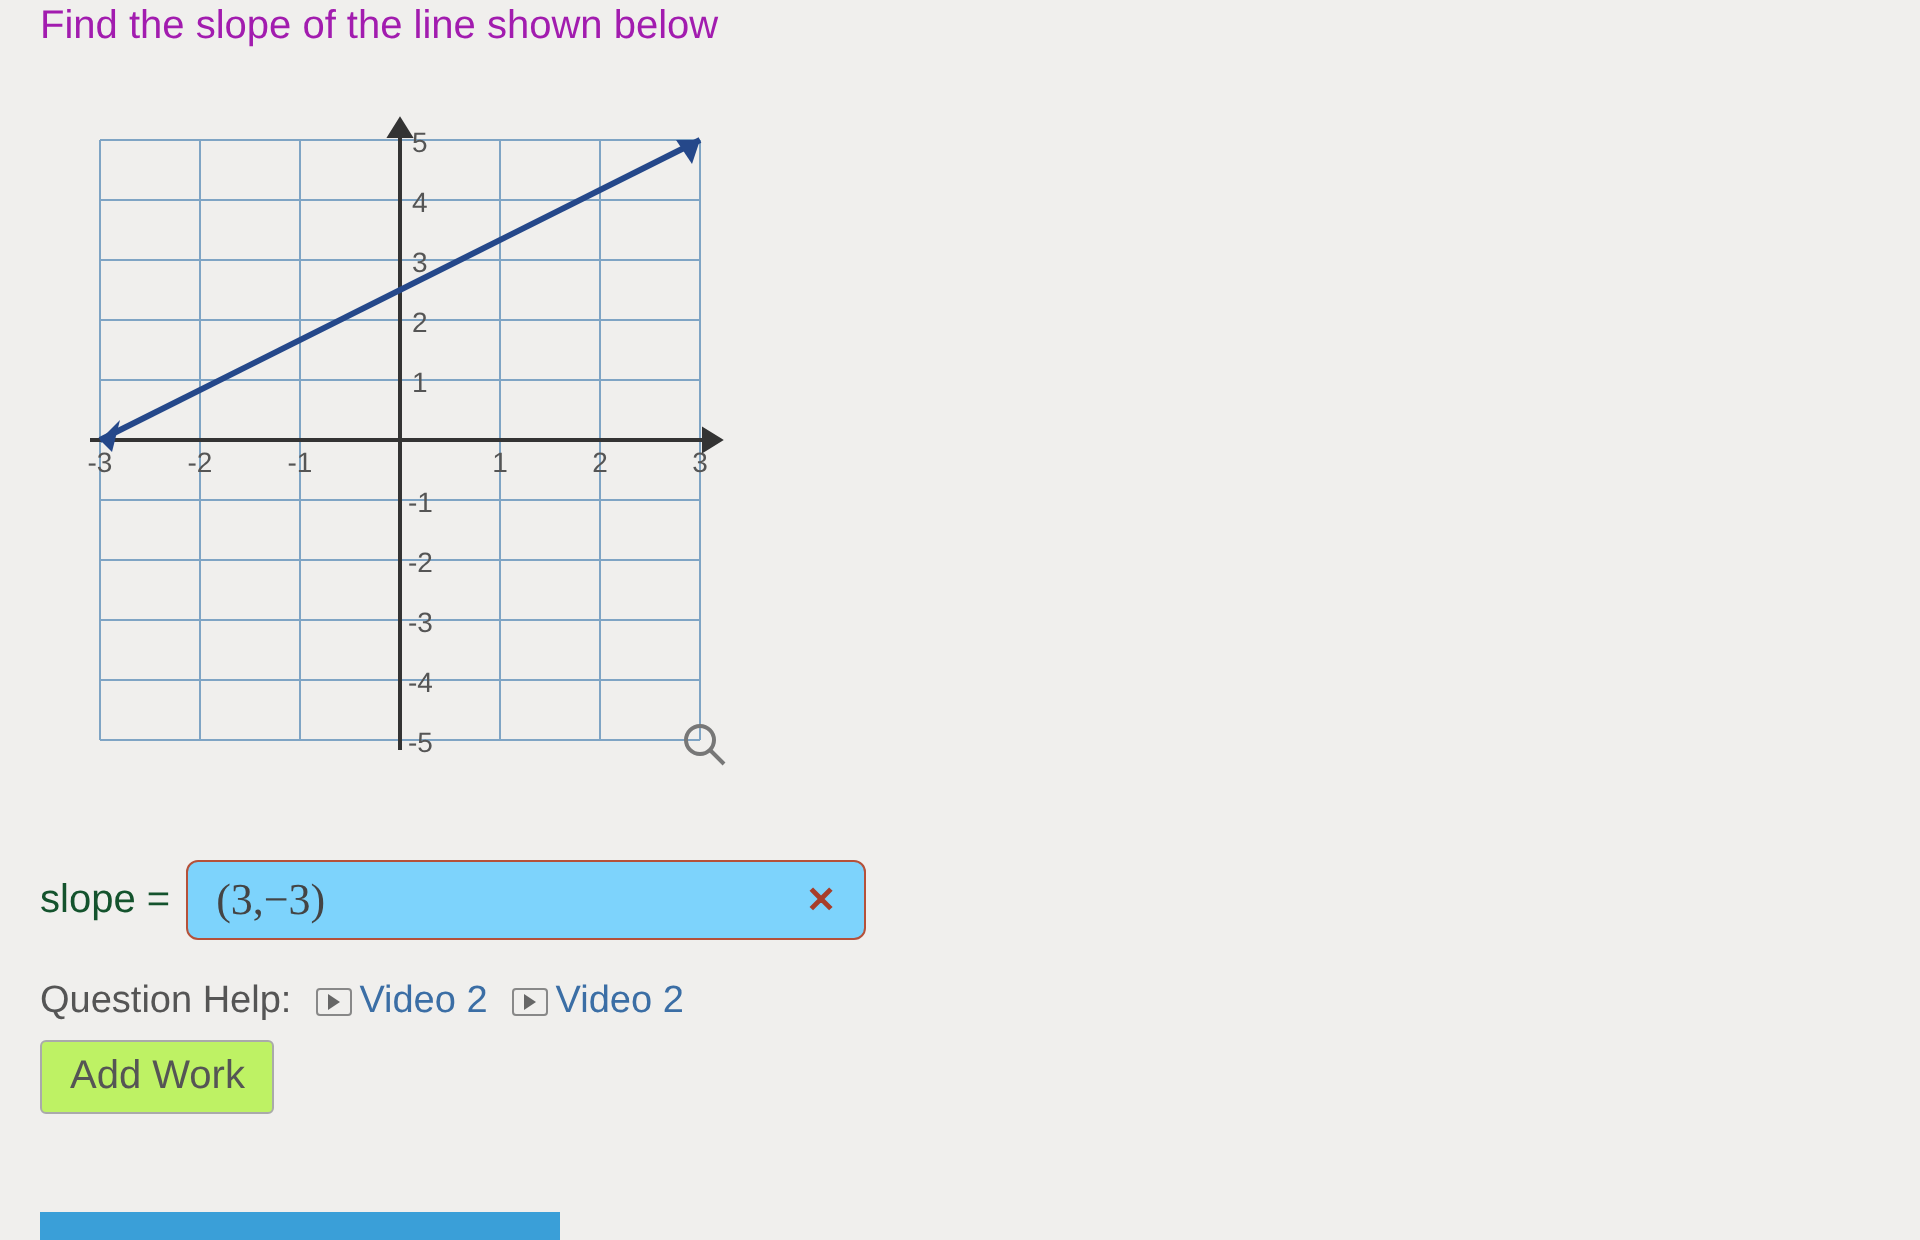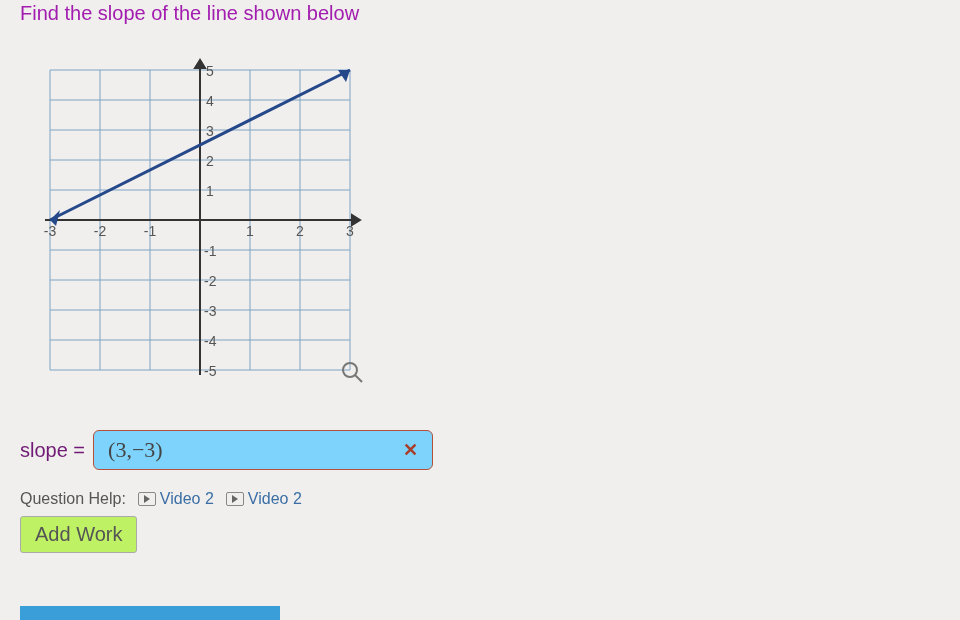--- a/index.html
+++ b/index.html
@@ -27,21 +27,21 @@
     }
     .answer-row {
       display: flex;
       align-items: center;
       gap: 8px;
       margin-bottom: 20px;
       flex-wrap: nowrap;
     }
     .slope-label {
       font-size: 20px;
-      color: #701a75;
+      color: #14532d;
       white-space: nowrap;
     }
     .answer-box {
       border: 1.5px solid #b5513a;
       border-radius: 6px;
       padding: 6px 14px;
       min-width: 340px;
       background: #7dd3fc;
       position: relative;
       display: flex;
@@ -62,21 +62,21 @@
     }
     .error-msg {
       color: #c9433a;
       font-size: 20px;
       white-space: nowrap;
     }
     .help-row {
       display: flex;
       align-items: center;
       gap: 12px;
-      font-size: 16px;
+      font-size: 19px;
       color: #555;
       margin-bottom: 8px;
     }
     .video-link {
       color: #3b6ea5;
       display: inline-flex;
       align-items: center;
       gap: 4px;
       cursor: pointer;
     }

